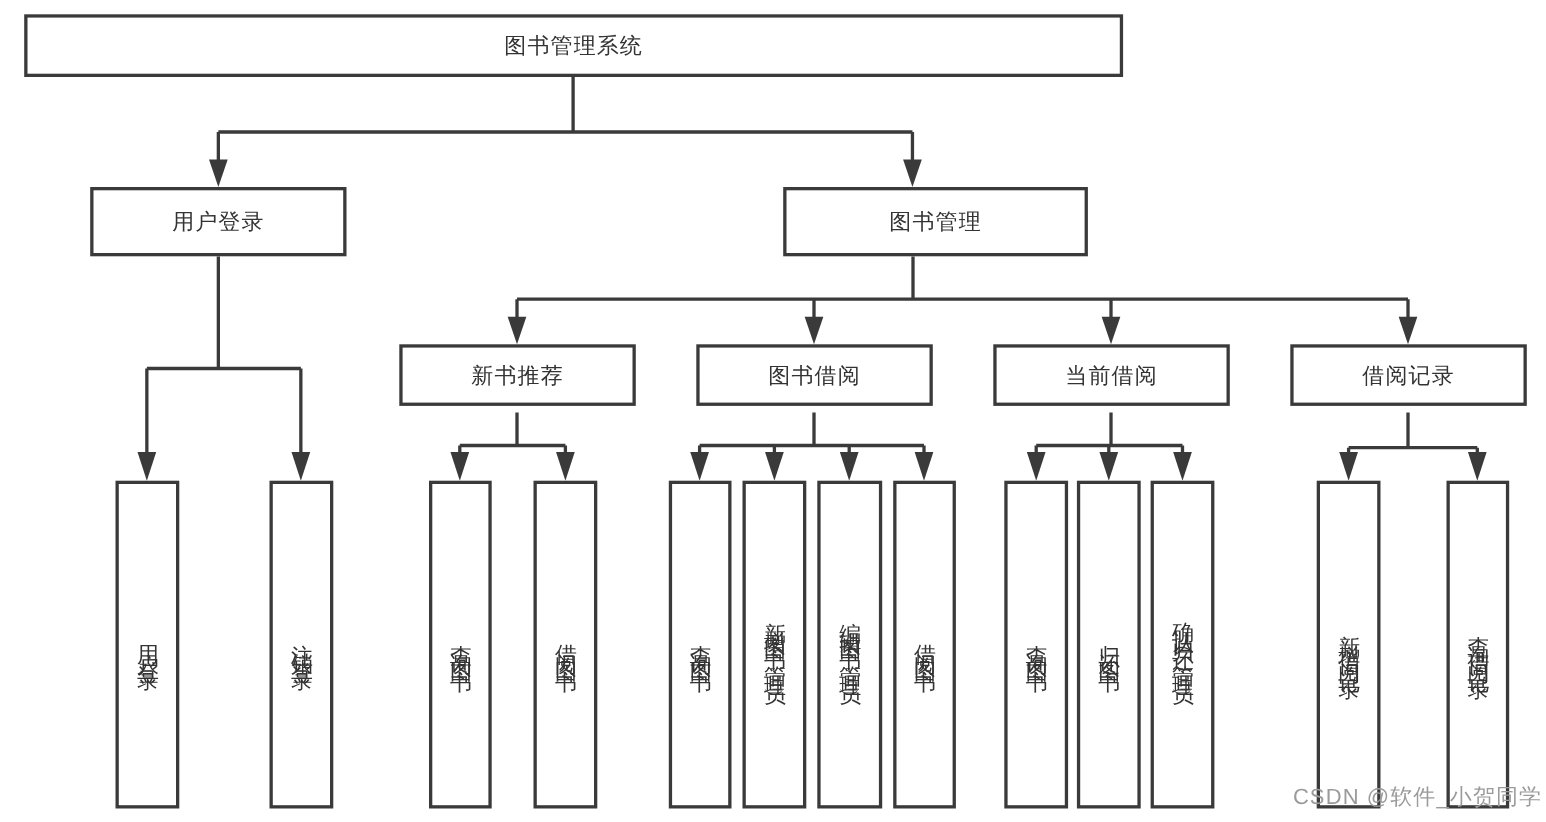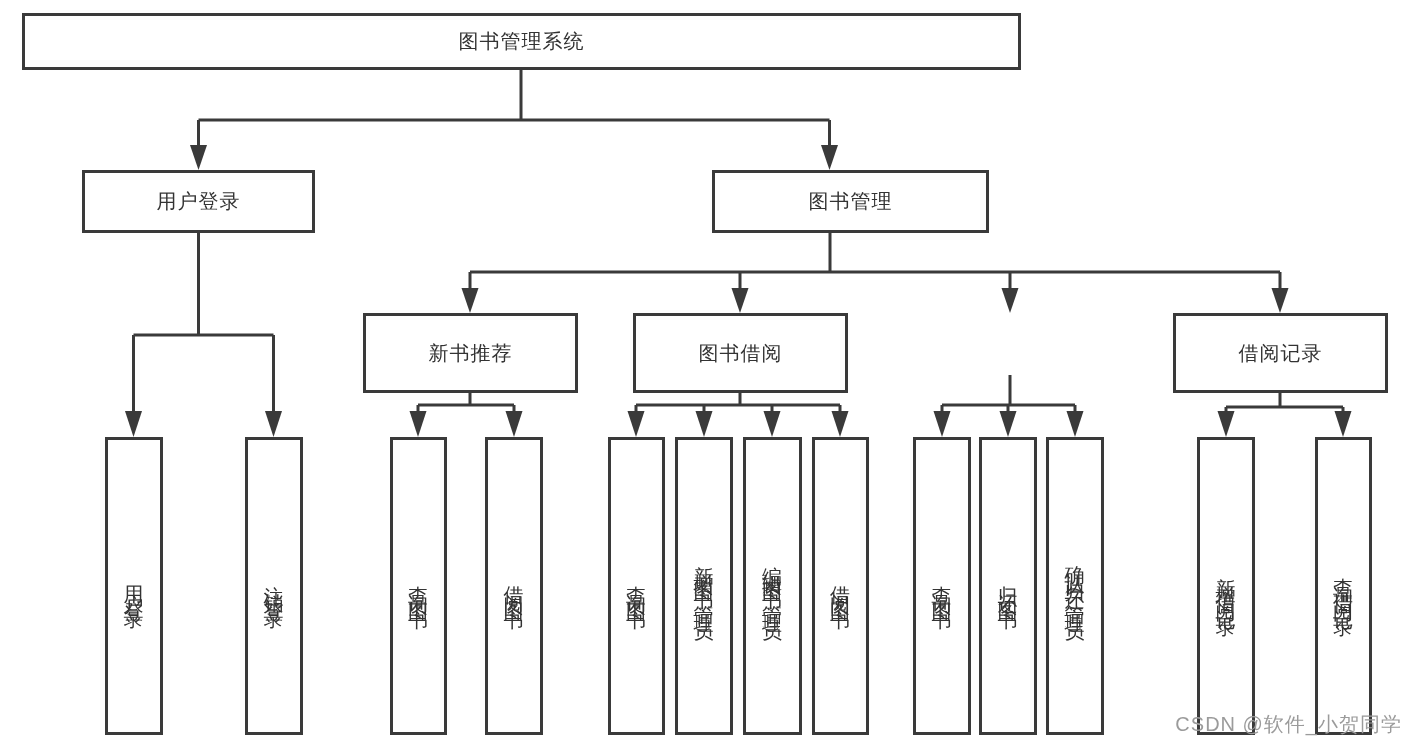--- a/index.html
+++ b/index.html
@@ -43,21 +43,21 @@
     text-orientation: mixed;
     font-size: 20px;
     letter-spacing: 8px;
     line-height: 1;
     top: 437px;
     height: 298px;
   }
   .root-box   { left: 22px;  top: 13px;  width: 999px; height: 57px; }
   .login-box  { left: 82px;  top: 170px; width: 233px; height: 63px; }
   .manage-box { left: 712px; top: 170px; width: 277px; height: 63px; }
-  .l3 { top: 313px; width: 215px; height: 80px; }
+  .l3 { top: 313px; width: 215px; height: 56px; }
   .rec-box     { left: 363px; }
   .borrow-box  { left: 633px; text-align: right; }
   .current-box { left: 903px; }
   .records-box { left: 1173px; }
   .leaf-1  { left: 105px;  width: 58px; }
   .leaf-2  { left: 245px;  width: 58px; }
   .leaf-3  { left: 390px;  width: 57px; }
   .leaf-4  { left: 485px;  width: 58px; }
   .leaf-5  { left: 608px;  width: 57px; }
   .leaf-6  { left: 675px;  width: 58px; }
@@ -124,20 +124,21 @@
     </g>
   </svg>
 
   <div class="node hbox root-box">图书管理系统</div>
 
   <div class="node hbox login-box">用户登录</div>
   <div class="node hbox manage-box">图书管理</div>
 
   <div class="node hbox l3 rec-box">新书推荐</div>
   <div class="node hbox l3 borrow-box">图书借阅</div>
+  <div class="node hbox l3 current-box">当前借阅</div>
   <div class="node hbox l3 records-box">借阅记录</div>
 
   <div class="node vbox leaf-1">用户登录</div>
   <div class="node vbox leaf-2">注销登录</div>
 
   <div class="node vbox leaf-3">查询图书</div>
   <div class="node vbox leaf-4">借阅图书</div>
 
   <div class="node vbox leaf-5">查询图书</div>
   <div class="node vbox leaf-6">新增图书（管理员）</div>

